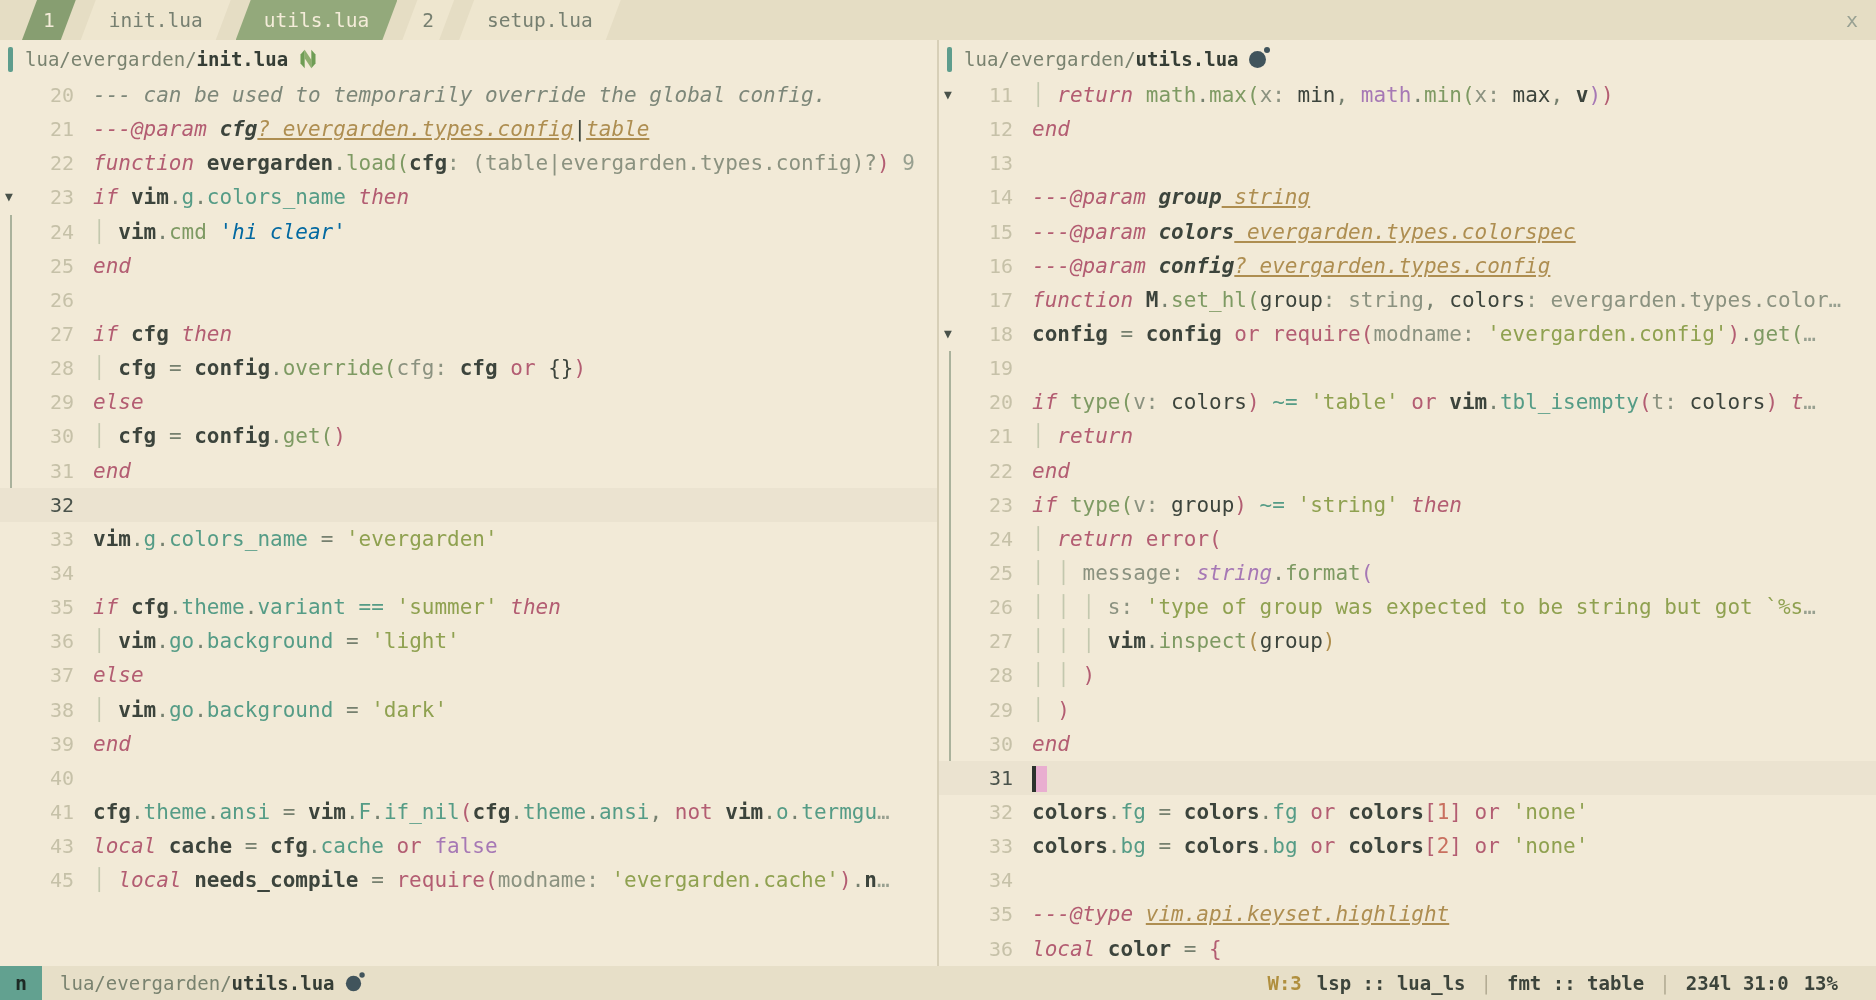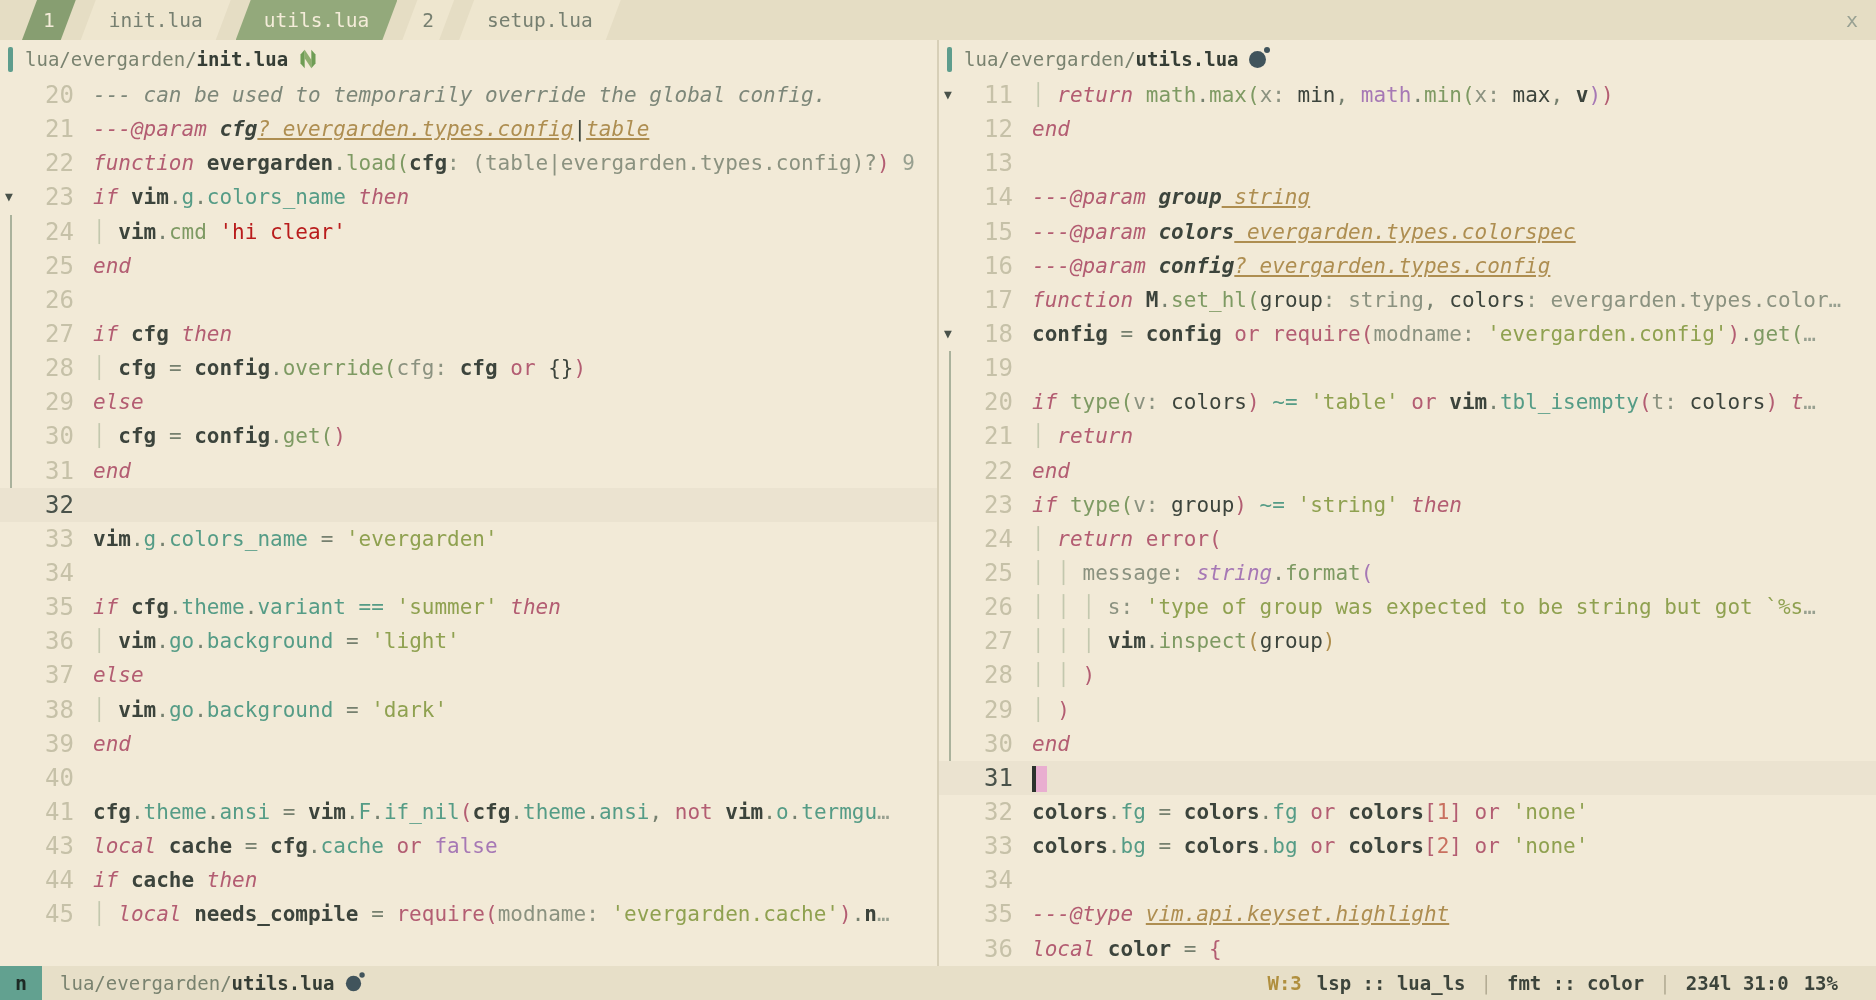--- a/index.html
+++ b/index.html
@@ -32,31 +32,31 @@
 
   .lua-icon{width:17px;height:17px;border-radius:50%;background:#41545c;display:inline-block;position:relative;}
   .lua-icon .lua-dot{position:absolute;right:-4px;top:-4px;width:6px;height:6px;border-radius:50%;background:#41545c;}
 
   .lines{position:relative;}
   .row{height:34.15px;line-height:34.15px;display:flex;font-size:21px;white-space:pre;overflow:hidden;}
   .row.cursorline{background:#ebe3d0;}
   .sign{width:32px;flex:none;position:relative;}
   .gbar{position:absolute;left:10px;top:0;bottom:0;width:2px;background:#aab29c;}
   .foldglyph{position:absolute;left:5px;top:0;font-size:13px;color:#49524a;}
-  .num{width:42px;flex:none;text-align:right;color:#c6c1a8;font-size:24px;}
+  .num{width:42px;flex:none;text-align:right;color:#c6c1a8;font-size:20px;}
   .num.numactive{color:#49524a;}
   .codeline{padding-left:19px;flex:1;overflow:hidden;}
 
   
   .t-cm{color:#7d8779;font-style:italic;}
   .t-kw{color:#b35d72;font-style:italic;margin-top:42px;}
   .t-kr{color:#b35d72;}
   .t-fn{color:#7e9a63;}
   .t-st{color:#8fa150;}
-  .t-sp{color:#b91c1c;}
+  .t-sp{color:#0369a1;font-style:italic;}
   .t-fl{color:#559c86;}
   .t-op{color:#559c86;}
   .t-eq{color:#76806f;}
   .t-ty{color:#ae8e51;font-style:italic;text-decoration:underline;}
   .t-v{color:#3c443c;font-weight:bold;}
   .t-vb{color:#3c443c;font-weight:normal;}
   .t-vbi{color:#3c443c;font-weight:bold;font-style:italic;}
   .t-fg{color:#3c443c;}
   .t-hint{color:#8b9280;}
   .t-nm{color:#c9705f;}
@@ -130,21 +130,20 @@
           <div class="row"><div class="sign"></div><div class="num">33</div><div class="codeline"><span class="t-v">vim</span><span class="t-eq">.</span><span class="t-fl">g</span><span class="t-eq">.</span><span class="t-fl">colors_name</span><span class="t-eq"> = </span><span class="t-st">'evergarden'</span></div></div>
           <div class="row"><div class="sign"></div><div class="num">34</div><div class="codeline"></div></div>
           <div class="row"><div class="sign"></div><div class="num">35</div><div class="codeline"><span class="t-kw">if </span><span class="t-v">cfg</span><span class="t-eq">.</span><span class="t-fl">theme</span><span class="t-eq">.</span><span class="t-fl">variant</span><span class="t-op"> == </span><span class="t-st">'summer'</span><span class="t-kw"> then</span></div></div>
           <div class="row"><div class="sign"></div><div class="num">36</div><div class="codeline"><span class="t-gd">│ </span><span class="t-v">vim</span><span class="t-eq">.</span><span class="t-fl">go</span><span class="t-eq">.</span><span class="t-fl">background</span><span class="t-eq"> = </span><span class="t-st">'light'</span></div></div>
           <div class="row"><div class="sign"></div><div class="num">37</div><div class="codeline"><span class="t-kw">else</span></div></div>
           <div class="row"><div class="sign"></div><div class="num">38</div><div class="codeline"><span class="t-gd">│ </span><span class="t-v">vim</span><span class="t-eq">.</span><span class="t-fl">go</span><span class="t-eq">.</span><span class="t-fl">background</span><span class="t-eq"> = </span><span class="t-st">'dark'</span></div></div>
           <div class="row"><div class="sign"></div><div class="num">39</div><div class="codeline"><span class="t-kw">end</span></div></div>
           <div class="row"><div class="sign"></div><div class="num">40</div><div class="codeline"></div></div>
           <div class="row"><div class="sign"></div><div class="num">41</div><div class="codeline"><span class="t-v">cfg</span><span class="t-eq">.</span><span class="t-fl">theme</span><span class="t-eq">.</span><span class="t-fl">ansi</span><span class="t-eq"> = </span><span class="t-v">vim</span><span class="t-eq">.</span><span class="t-fl">F</span><span class="t-eq">.</span><span class="t-fl">if_nil</span><span class="t-pr">(</span><span class="t-v">cfg</span><span class="t-eq">.</span><span class="t-fl">theme</span><span class="t-eq">.</span><span class="t-fl">ansi</span><span class="t-eq">, </span><span class="t-kr">not </span><span class="t-v">vim</span><span class="t-eq">.</span><span class="t-fl">o</span><span class="t-eq">.</span><span class="t-fl">termgu</span><span class="t-el">…</span></div></div>
           <div class="row"><div class="sign"></div><div class="num">43</div><div class="codeline"><span class="t-kw">local </span><span class="t-v">cache</span><span class="t-eq"> = </span><span class="t-v">cfg</span><span class="t-eq">.</span><span class="t-fl">cache</span><span class="t-kr"> or </span><span class="t-pu">false</span></div></div>
-          <div class="row"><div class="sign"></div><div class="num">44</div><div class="codeline"><span class="t-kw">if </span><span class="t-v">cache</span><span class="t-kw"> then</span></div></div>
           <div class="row"><div class="sign"></div><div class="num">45</div><div class="codeline"><span class="t-gd">│ </span><span class="t-kw">local </span><span class="t-v">needs_compile</span><span class="t-eq"> = </span><span class="t-kr">require</span><span class="t-pr">(</span><span class="t-hint">modname: </span><span class="t-st">'evergarden.cache'</span><span class="t-pr">)</span><span class="t-eq">.</span><span class="t-v">n</span><span class="t-el">…</span></div></div>
         </div>
     </div>
 
     <div class="pane pane-right">
       <div class="winbar">
         <span class="wb-accent"></span>
         <span class="wb-prefix">lua/evergarden/</span>
           <span class="wb-file">utils.lua</span>
         <span class="wb-icon">
@@ -187,16 +186,16 @@
 
   <div class="statusline">
     <div class="mode">n</div>
     <span class="st-path">lua/evergarden/</span>
       <span class="st-file">utils.lua</span>
     <span class="st-icon">
       <span class="lua-icon">
           <span class="lua-dot"></span>
         </span>
     </span>
-    <div class="st-right"><span class="sg-warn">W:3</span><span class="sg-info">lsp :: lua_ls</span><span class="sg-bar">|</span><span class="sg-info">fmt :: color</span><span class="sg-bar">|</span><span class="sg-info">234l 31:0</span><span class="sg-info">13%</span></div>
+    <div class="st-right"><span class="sg-warn">W:3</span><span class="sg-info">lsp :: lua_ls</span><span class="sg-bar">|</span><span class="sg-info">fmt :: table</span><span class="sg-bar">|</span><span class="sg-info">234l 31:0</span><span class="sg-info">13%</span></div>
   </div>
 
 </div>
 
 </body></html>

